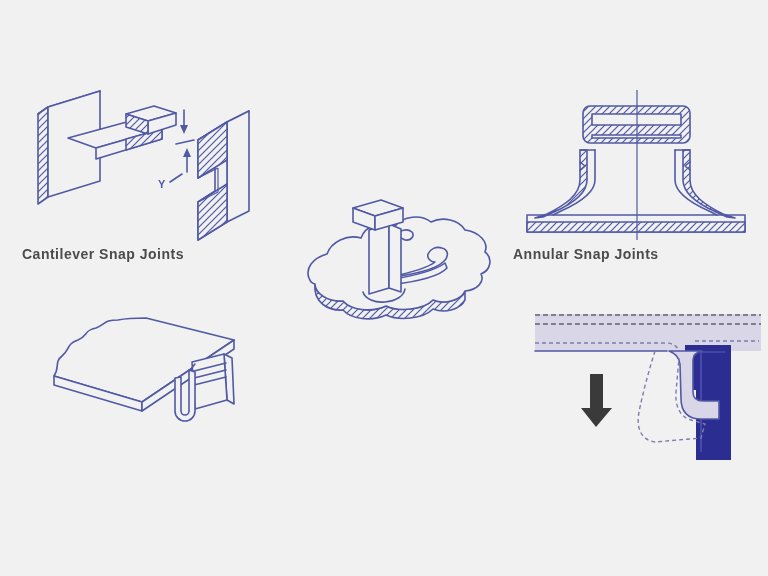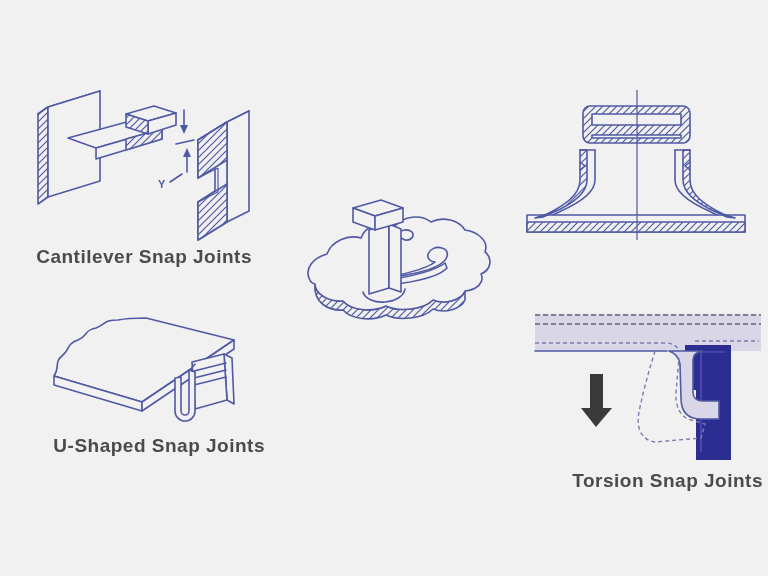--- a/index.html
+++ b/index.html
@@ -15,22 +15,22 @@
   html,body{margin:0;padding:0;}
   body{
     width:768px;height:576px;overflow:hidden;
     background:var(--background);
     font-family:"Liberation Sans", sans-serif;
   }
   .stage{position:relative;width:768px;height:576px;}
   .fig{position:absolute;}
   .caption{
     position:absolute;
-    text-align:right;
-    font-size:19px;
+    text-align:left;
+    font-size:14px;
     font-weight:bold;
     letter-spacing:0.5px;
     color:var(--caption-text);
     white-space:nowrap;
   }
   
   .ln{stroke:var(--line-blue);stroke-width:1.6;fill:none;stroke-linejoin:round;stroke-linecap:round;}
   .thin{stroke:var(--line-blue);stroke-width:1.2;fill:none;}
   .face{fill:var(--background);stroke:var(--line-blue);stroke-width:1.6;stroke-linejoin:round;}
   .hatch{fill:url(#hp);stroke:var(--line-blue);stroke-width:1.6;stroke-linejoin:round;}
@@ -142,39 +142,39 @@
       <path class="ln" d="M67,66 L82,66"></path>
       <path class="ln" d="M67,78 L72,82 L67,86"></path>
       <path class="hatch" d="M177,66 L170,66 L170,96 C170,110 185,120 203,128 L214,133 L222,134 L210,130
                              C192,121 177,111 177,96 Z"></path>
       <path class="ln" d="M162,66 L162,96 C162,109 178,119 196,127 L204,131"></path>
       <path class="ln" d="M162,66 L177,66"></path>
       <path class="ln" d="M177,78 L172,82 L177,86"></path>
     </g>
     <path class="thin" d="M124,6 L124,156"></path>
   </svg>
+  <div class="caption" style="left:513px;top:246px;width:240px">Annular Snap Joints</div>
 
   <svg class="fig" style="left:28px;top:312px" width="220" height="135" viewBox="0 0 220 135">
 
     <g>
       <path class="face" d="M26,64 C32,56 26,50 34,44 C42,38 38,32 50,28 C60,24 56,18 68,16
                             C78,12 76,8 90,8 C100,6 108,6 118,6 L206,28 L114,90 Z"></path>
       <path class="face" d="M26,64 L114,90 L114,99 L26,73 Z"></path>
       <path class="face" d="M114,90 L206,28 L206,37 L114,99 Z"></path>
     </g>
 
     <g>
       <path class="face" d="M196,42 L204,46 L206,92 L199,88 Z"></path>
       <path class="face" d="M164,50 L196,42 L199,88 L167,97 Z"></path>
       <path class="ln" d="M167,52 L163,57 L167,62 L163,67 L167,72"></path>
       <path class="ln" d="M166,59 L198,51 M166,66 L198,58 M166,73 L198,65"></path>
       <path class="face" d="M147,66 L147,99 A10,10 0 0 0 167,99 L167,60 L161,58 L161,99 A4,4 0 0 1 153,99 L153,65 Z"></path>
     </g>
   </svg>
-  <div class="caption" style="left:35px;top:435px;width:230px">U-Shaped Snap Joints</div>
 
   <svg class="fig" style="left:533px;top:300px" width="230" height="175" viewBox="0 0 230 175">
 
     <g>
       <rect class="lav" x="2" y="14" width="226" height="37"></rect>
       <path class="dashg" d="M2,15 L228,15"></path>
       <path class="dashg" d="M2,24 L228,24"></path>
       <path class="dashb" d="M2,43 L132,43 C140,43 144,46 146,51"></path>
       <path class="dashb" d="M162,41 L226,41"></path>
       <path class="ln" d="M2,51 L134,51"></path>
@@ -189,15 +189,14 @@
              C162,101 160,97 160,92 L160,60 C160,55 164,52 169,51 Z"></path>
 
     <path class="dashb" d="M122,51 C116,70 110,92 106,112 C103,128 108,140 122,142 L168,138 L172,124 L158,120
              C147,117 142,106 143,92 L146,58"></path>
 
     <g>
       <rect class="darkfill" x="57" y="74" width="13" height="34"></rect>
       <path class="darkfill" d="M48,108 L79,108 L63,127 Z"></path>
     </g>
   </svg>
-  <div class="caption" style="left:533px;top:470px;width:230px">Torsion Snap Joints</div>
 
 </div>
 
 </body></html>

